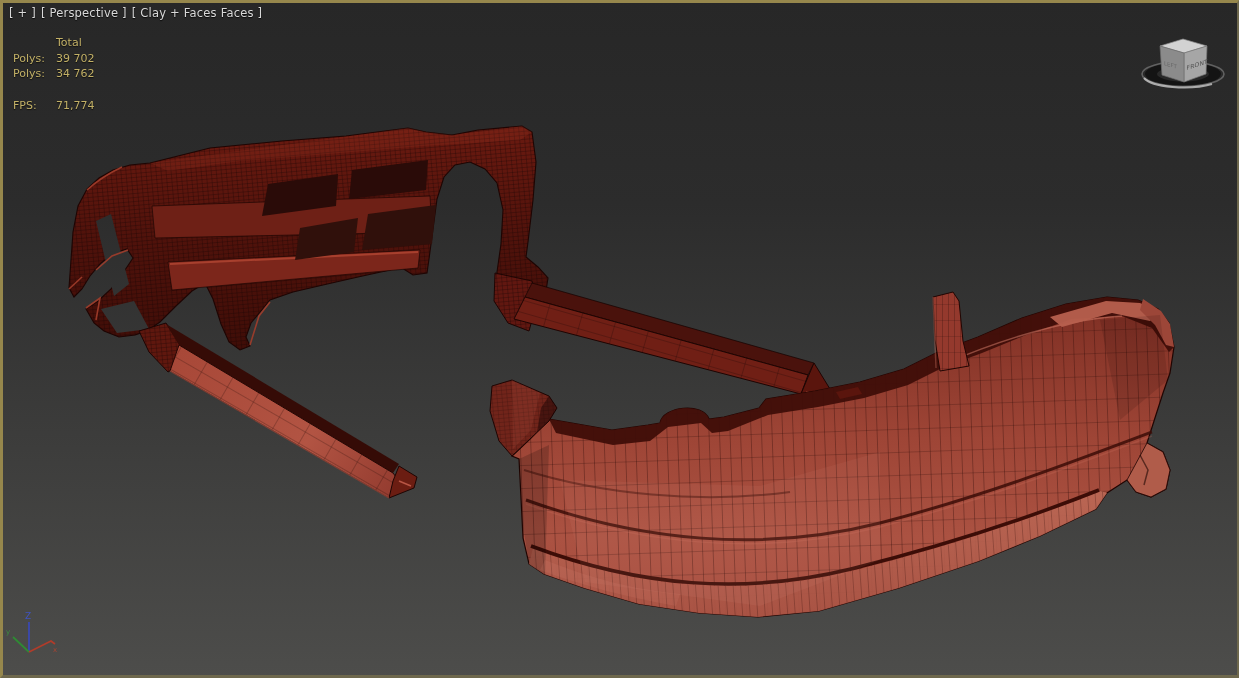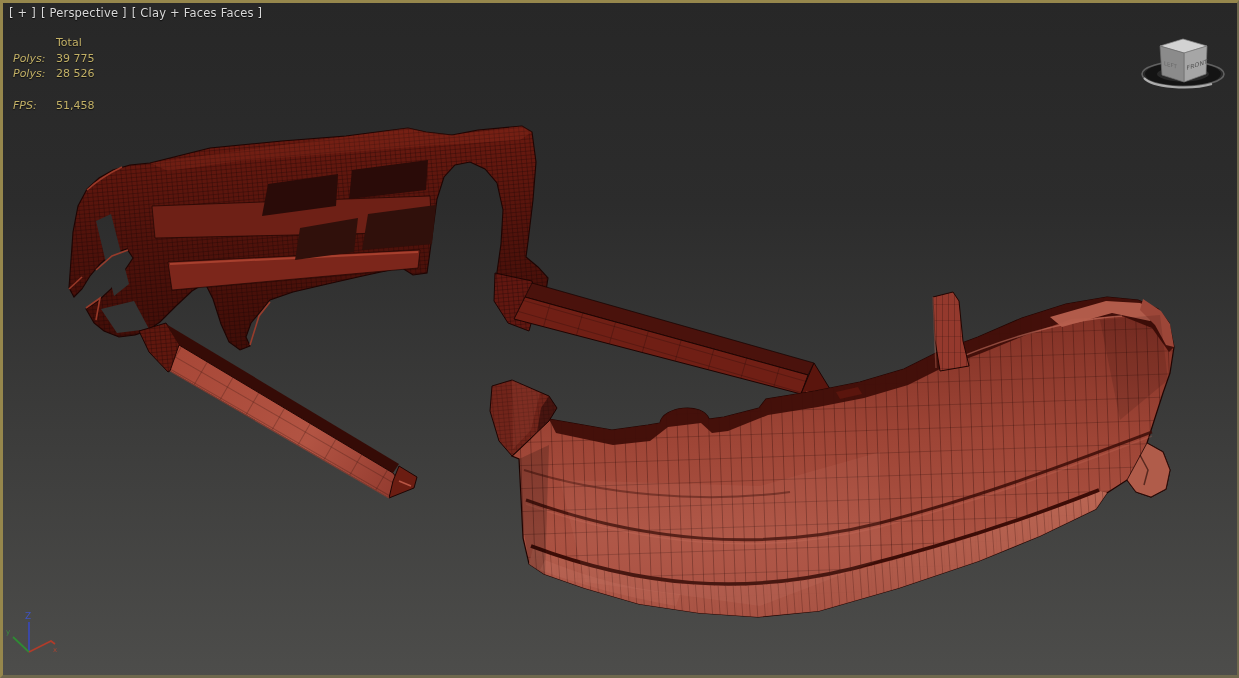--- a/index.html
+++ b/index.html
@@ -22,21 +22,21 @@
     position:absolute;left:9px;top:6px;z-index:30;
     display:flex;gap:5px;font-size:11.5px;color:#d9d9d9;letter-spacing:.2px;
     text-shadow:0 1px 1px rgba(0,0,0,.8);cursor:default;
   }
   .stats{
     position:absolute;left:13px;top:35px;z-index:30;
     font-size:11px;color:#c2b066;text-shadow:0 1px 1px rgba(0,0,0,.7);
     line-height:15.5px;
   }
   .srow{display:flex;}
-  .slabel{width:43px;font-style:italic;}
+  .slabel{width:43px;}
   .spacer{height:16px;}
 </style>
 </head>
 <body>
 
 <div class="viewport-bg"></div>
 
 <svg class="scene" viewBox="0 0 1239 678">
   <defs>
     <linearGradient id="bgGrad" gradientUnits="userSpaceOnUse" x1="0" y1="0" x2="0" y2="678">
@@ -206,26 +206,26 @@
   <span>[ Clay + Faces Faces ]</span>
 </div>
 
 <div class="stats">
   <div class="srow">
     <span class="slabel"></span>
     <span class="sval">Total</span>
   </div>
   <div class="srow">
     <span class="slabel">Polys:</span>
-    <span class="sval">39 775</span>
+    <span class="sval">39 702</span>
   </div>
   <div class="srow">
     <span class="slabel">Polys:</span>
-    <span class="sval">28 526</span>
+    <span class="sval">34 762</span>
   </div>
   <div class="spacer"></div>
   <div class="srow">
     <span class="slabel">FPS:</span>
-    <span class="sval">51,458</span>
+    <span class="sval">71,774</span>
   </div>
 </div>
 
 <div class="frame"></div>
 
 </body></html>

